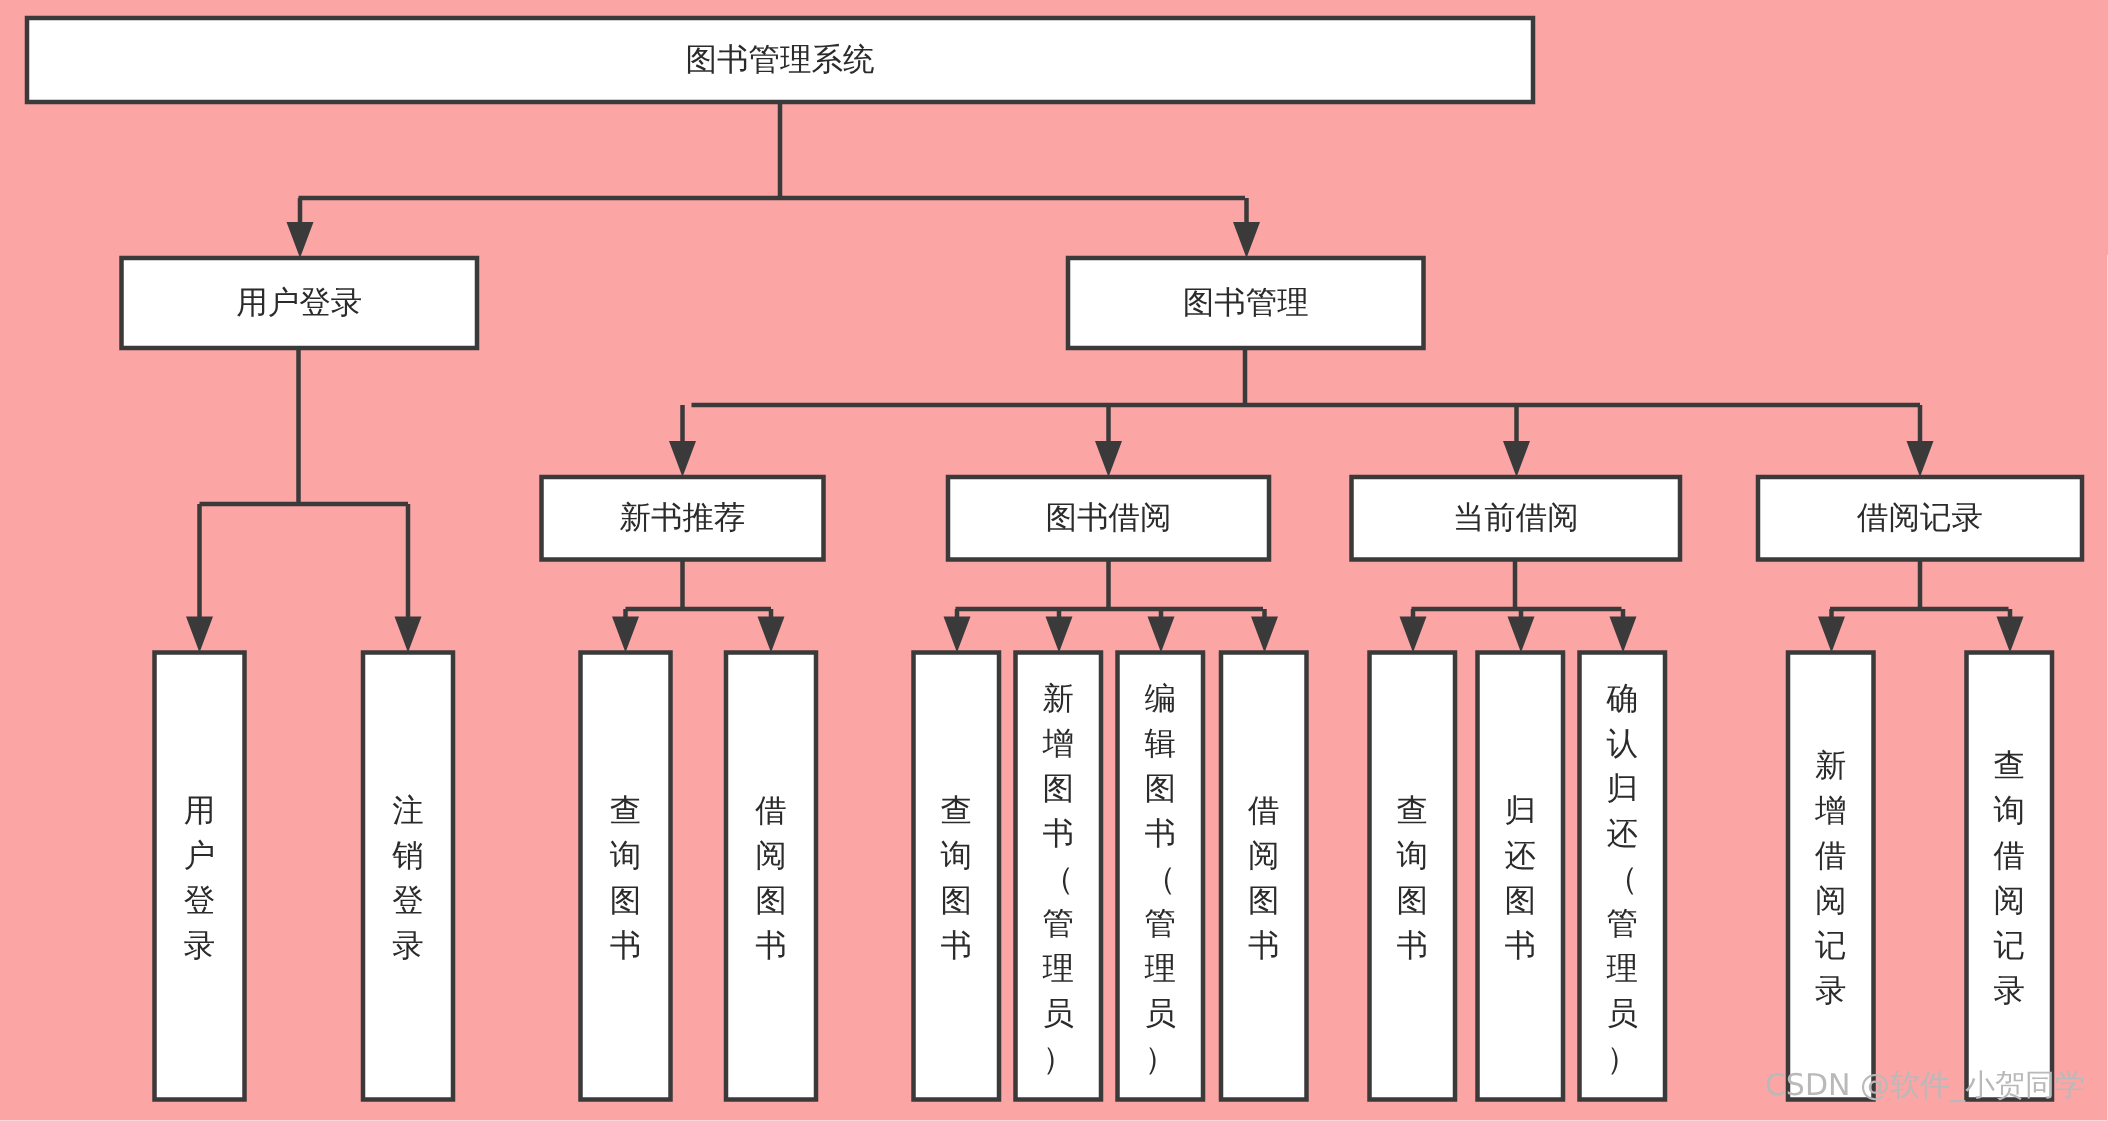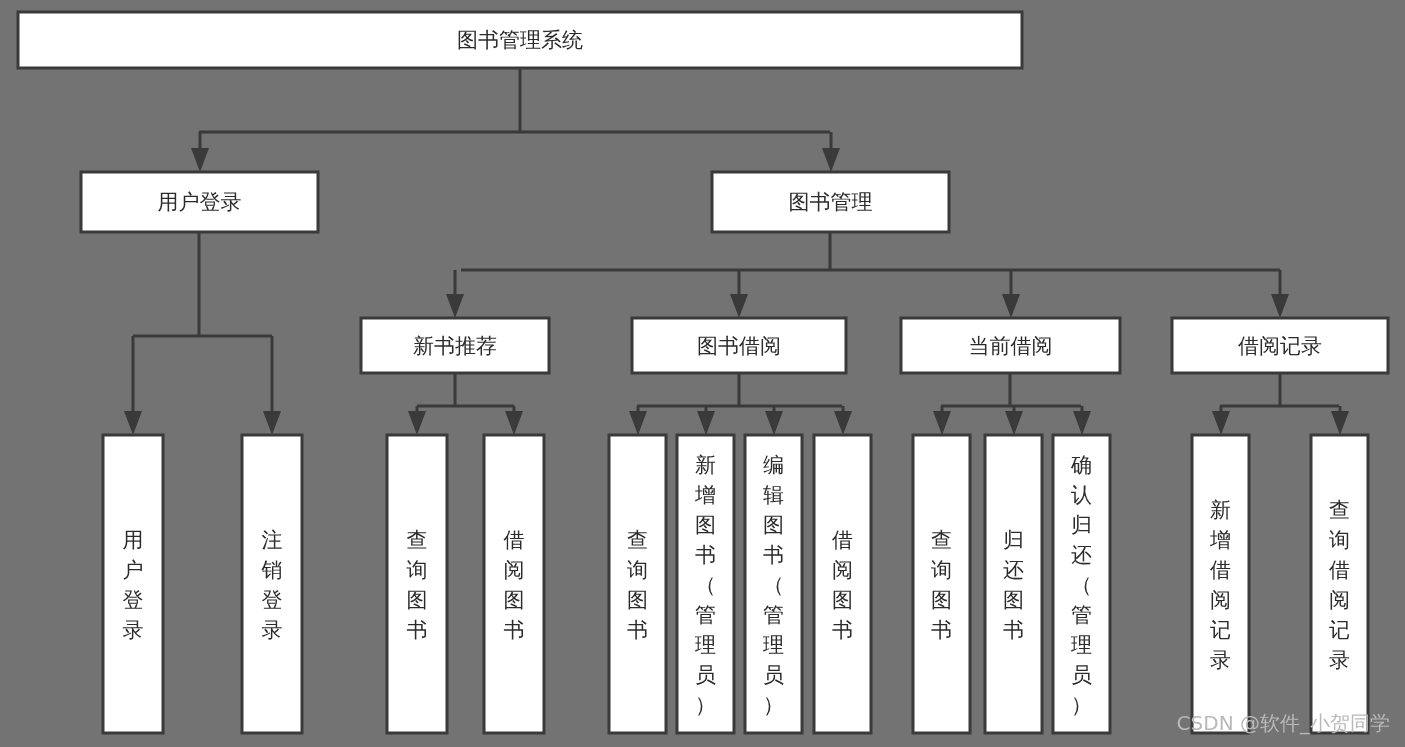--- a/index.html
+++ b/index.html
@@ -8,21 +8,21 @@
     padding: 0;
     background: #ffffff;
   }
   body {
     font-family: "DejaVu Sans", "Liberation Sans", sans-serif;
   }
   #diagram-root {
     position: relative;
     width: 1405px;
     height: 747px;
-    background: #737373;
+    background: #fca5a5;
     overflow: hidden;
   }
   #diagram-svg {
     position: absolute;
     left: 0;
     top: 0;
     width: 1405px;
     height: 747px;
   }
   .node-box {

